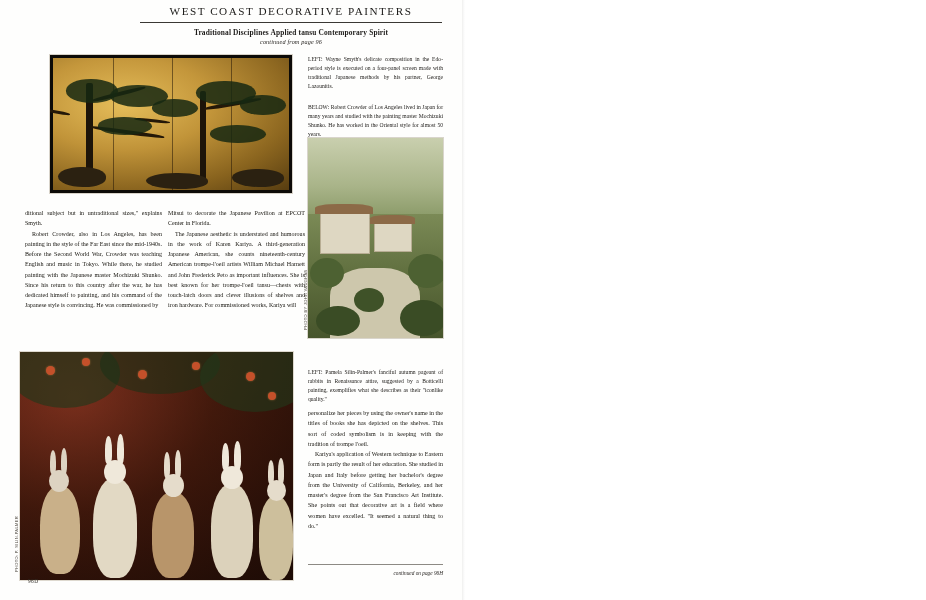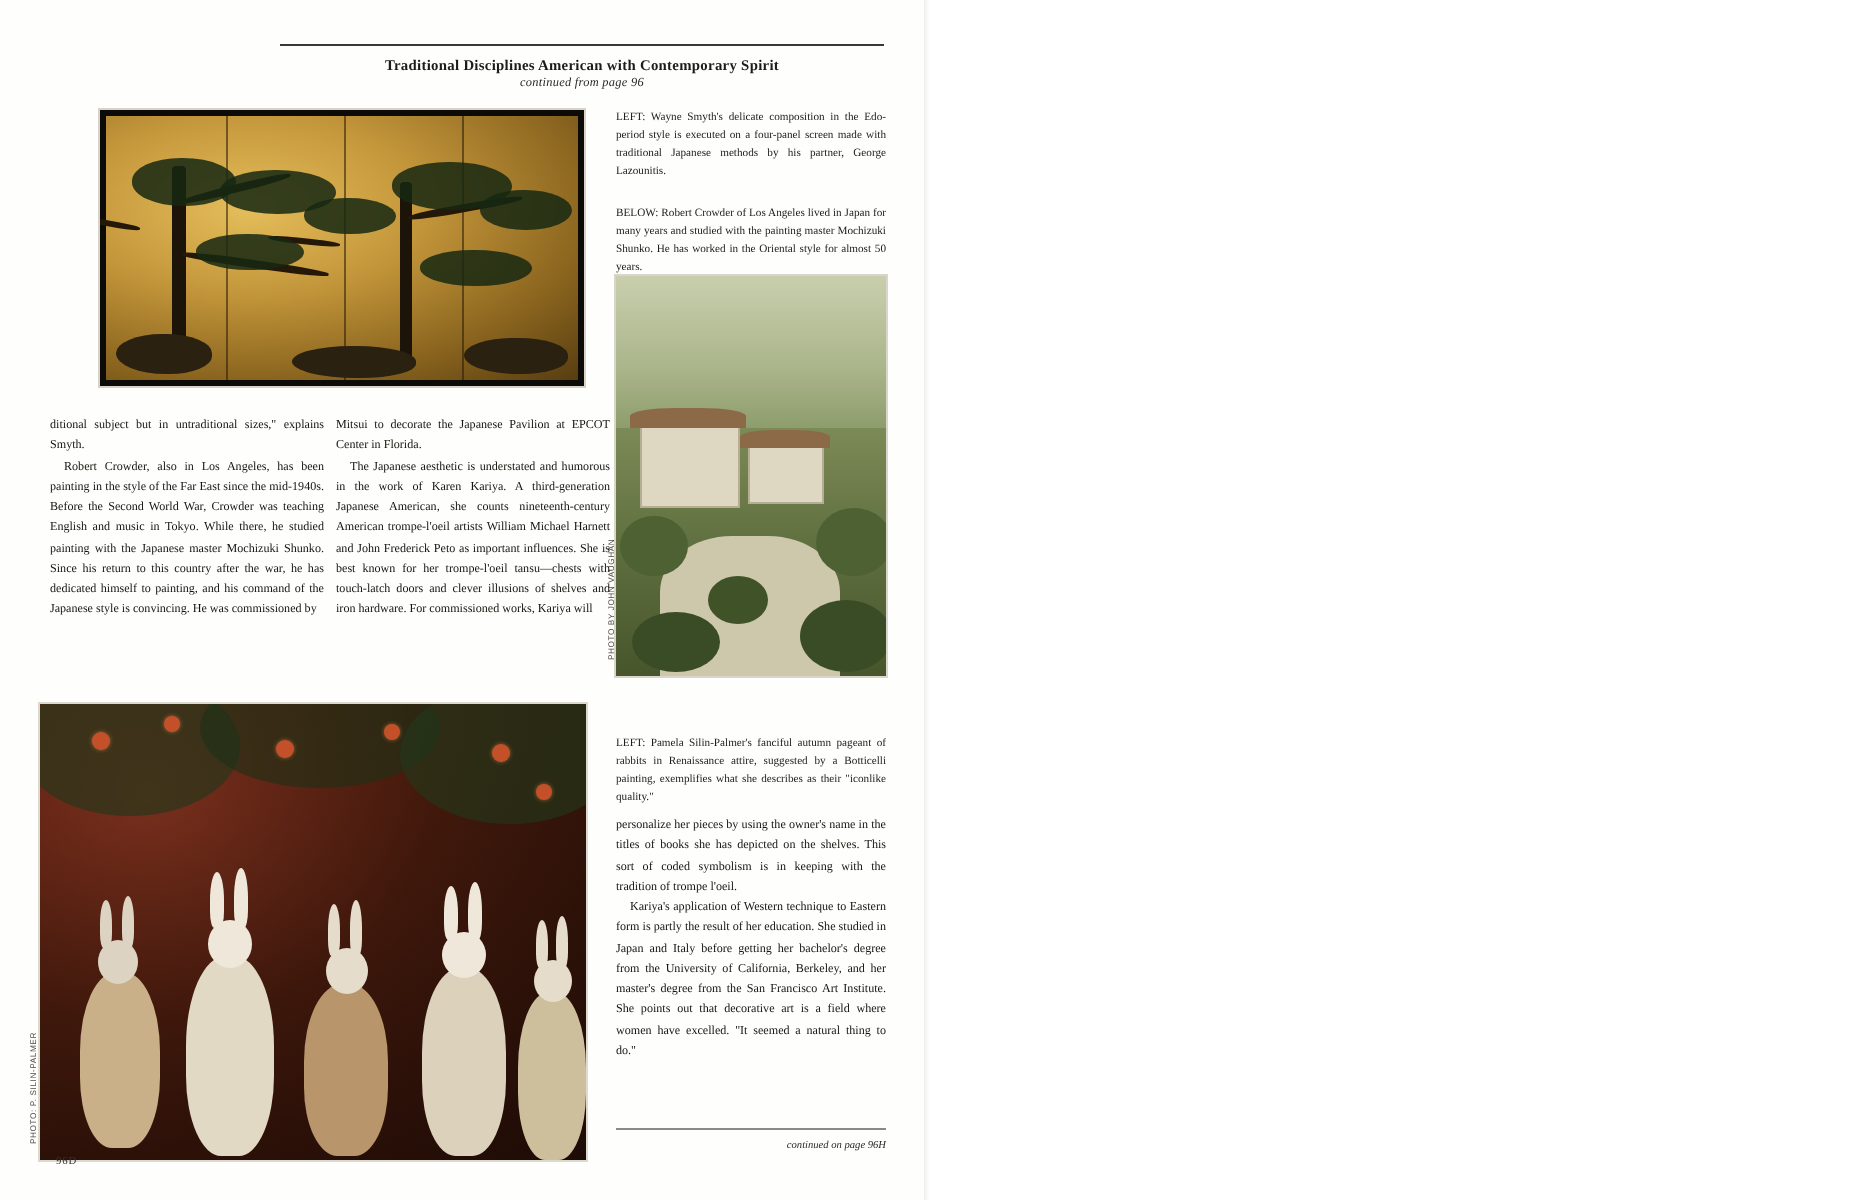--- a/index.html
+++ b/index.html
@@ -124,23 +124,24 @@
     background:linear-gradient(90deg,rgba(0,0,0,.06),rgba(0,0,0,0));
   }
 </style>
 </head>
 <body>
 
 <div class="spread">
 
   <div class="page-left">
 
+    <div class="masthead">WEST COAST DECORATIVE PAINTERS</div>
     <div class="masthead-rule"></div>
     <div class="deck">
-      <span>Traditional Disciplines American with Contemporary Spirit</span>
+      <span>Traditional Disciplines Applied tansu Contemporary Spirit</span>
       <span class="cont">continued from page 96</span>
     </div>
 
     <div class="screen-img">
       <div class="screen-gold"></div>
       <div class="screen-panel-line" style="left:63px;"></div>
       <div class="screen-panel-line" style="left:122px;"></div>
       <div class="screen-panel-line" style="left:181px;"></div>
       <div class="tree-trunk" style="left:36px;top:28px;width:7px;height:100px;"></div>
       <div class="tree-branch" style="left:41px;top:44px;width:56px;height:4px;transform:rotate(-14deg);"></div>

